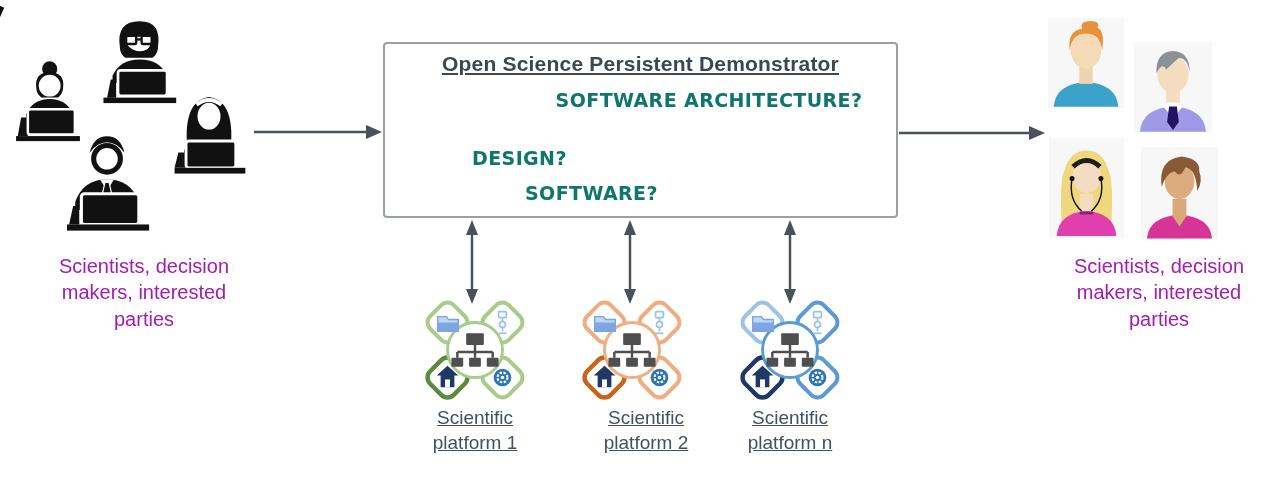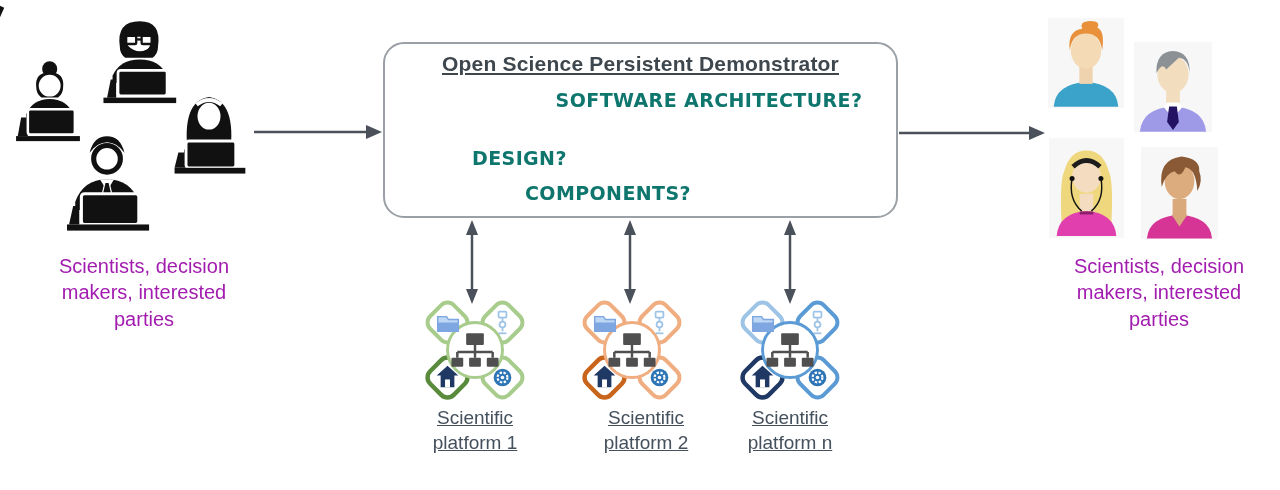--- a/index.html
+++ b/index.html
@@ -15,21 +15,21 @@
   
   .group-label{
     color:#a21caf;font-size:20px;line-height:1.32;text-align:center;
   }
   .label-left{left:30px;top:253px;width:228px;}
   .label-right{left:1044px;top:253px;width:230px;}
 
   
   .demo-box{
     left:383px;top:42px;width:515px;height:176px;background:#fff;
-    border:2px solid #9AA0A6;border-radius:21px;box-sizing:border-box;
+    border:2px solid #9AA0A6;border-radius:4px;box-sizing:border-box;
   }
   .demo-title{
     position:absolute;left:0;right:0;top:8px;text-align:center;
     color:#3F474E;font-size:21px;font-weight:bold;text-decoration:underline;
     letter-spacing:.2px;
   }
   .question{
     position:absolute;color:#0f766e;font-size:19px;font-weight:bold;
     letter-spacing:.4px;white-space:nowrap;
     font-family:"DejaVu Sans","Liberation Sans",sans-serif;
@@ -122,21 +122,21 @@
   </svg>
   <svg class="abs" style="left:899px;top:123px;" width="146" height="20">
     <line x1="0" y1="10" x2="132" y2="10" stroke="#4A515A" stroke-width="2.5"></line>
     <polygon points="146,10 130,3 130,17" fill="#4A515A"></polygon>
   </svg>
 
   <div class="abs demo-box">
     <div class="demo-title">Open Science Persistent Demonstrator</div>
     <div class="question q-software">SOFTWARE ARCHITECTURE?</div>
     <div class="question q-design">DESIGN?</div>
-    <div class="question q-operation">COMPONENTS?</div>
+    <div class="question q-operation">SOFTWARE?</div>
   </div>
 
   <svg class="abs" style="left:463px;top:219px;" width="18" height="86">
     <line x1="9" y1="12" x2="9" y2="74" stroke="#4A515A" stroke-width="2.5"></line>
     <polygon points="9,1 15,16 3,16" fill="#4A515A"></polygon>
     <polygon points="9,85 15,70 3,70" fill="#4A515A"></polygon>
   </svg>
   <svg class="abs" style="left:621px;top:219px;" width="18" height="86">
     <line x1="9" y1="12" x2="9" y2="74" stroke="#4A515A" stroke-width="2.5"></line>
     <polygon points="9,1 15,16 3,16" fill="#4A515A"></polygon>

